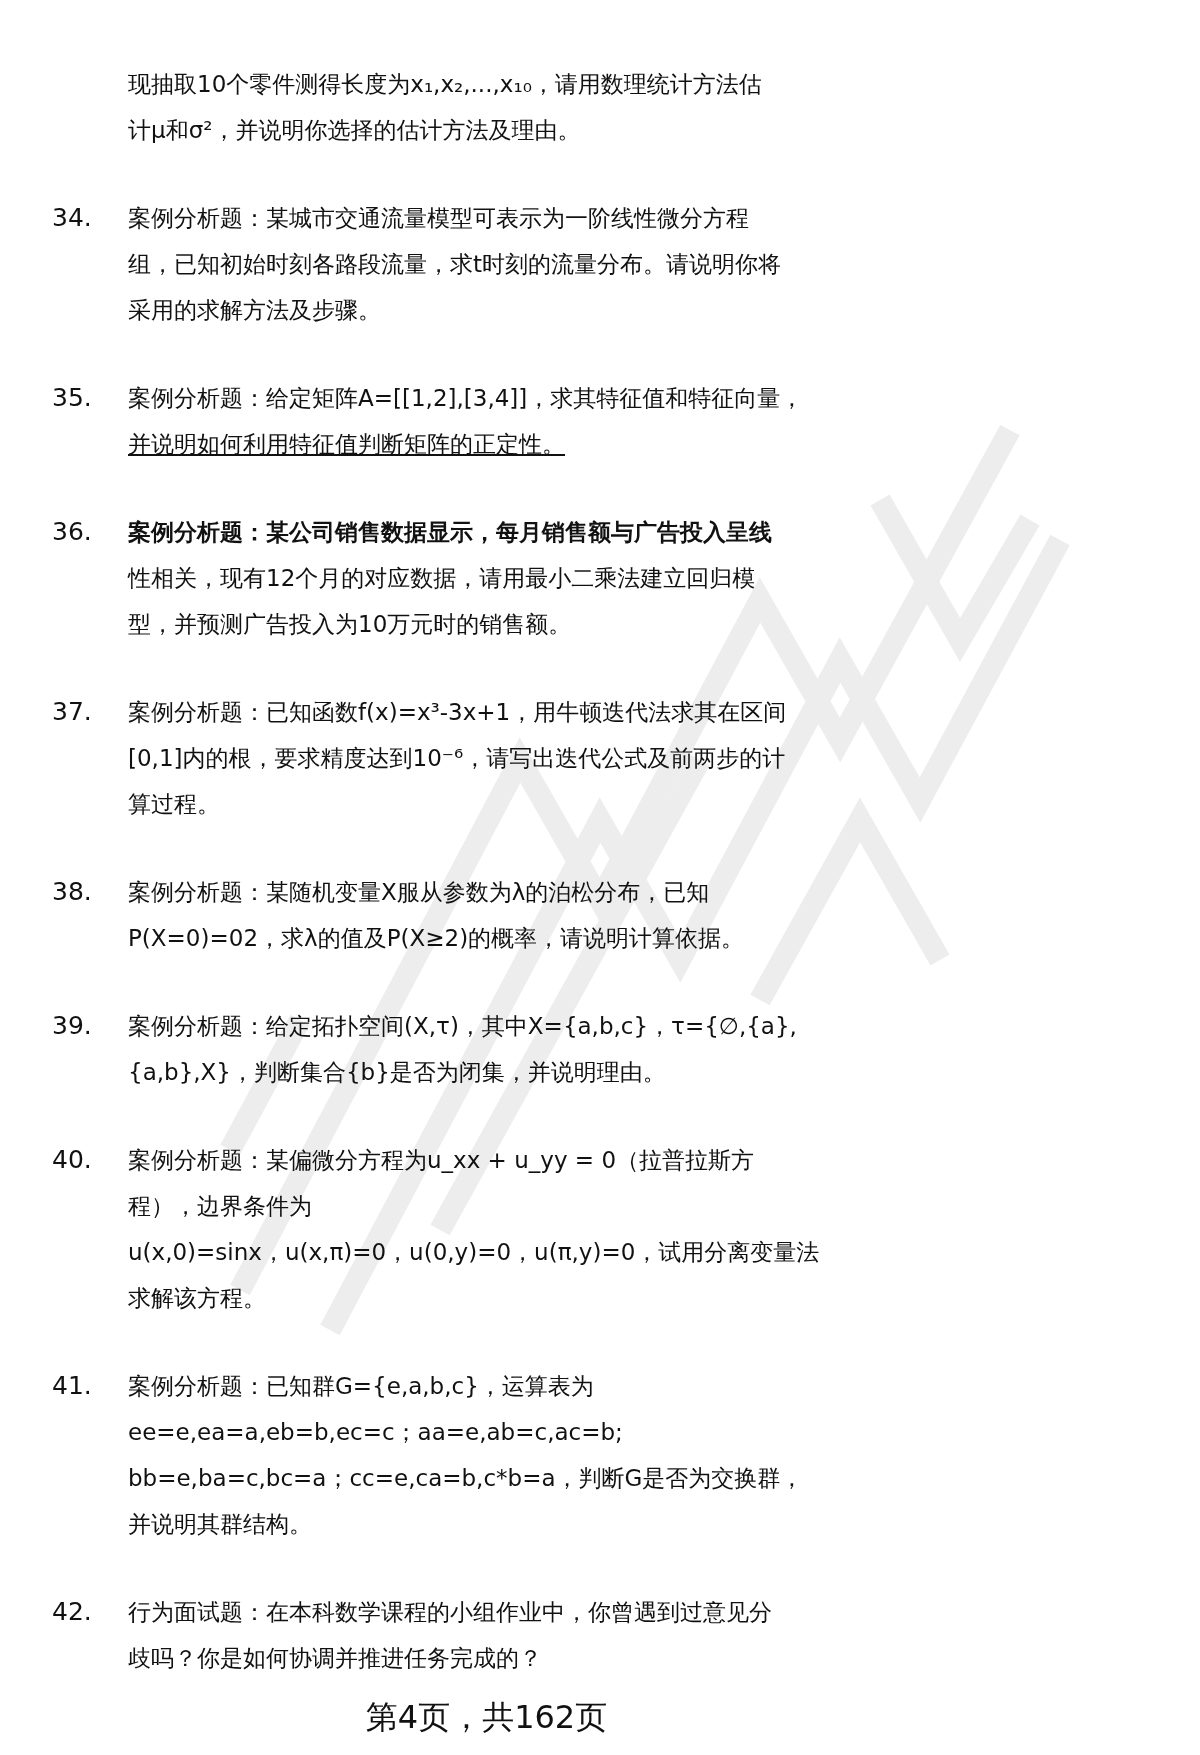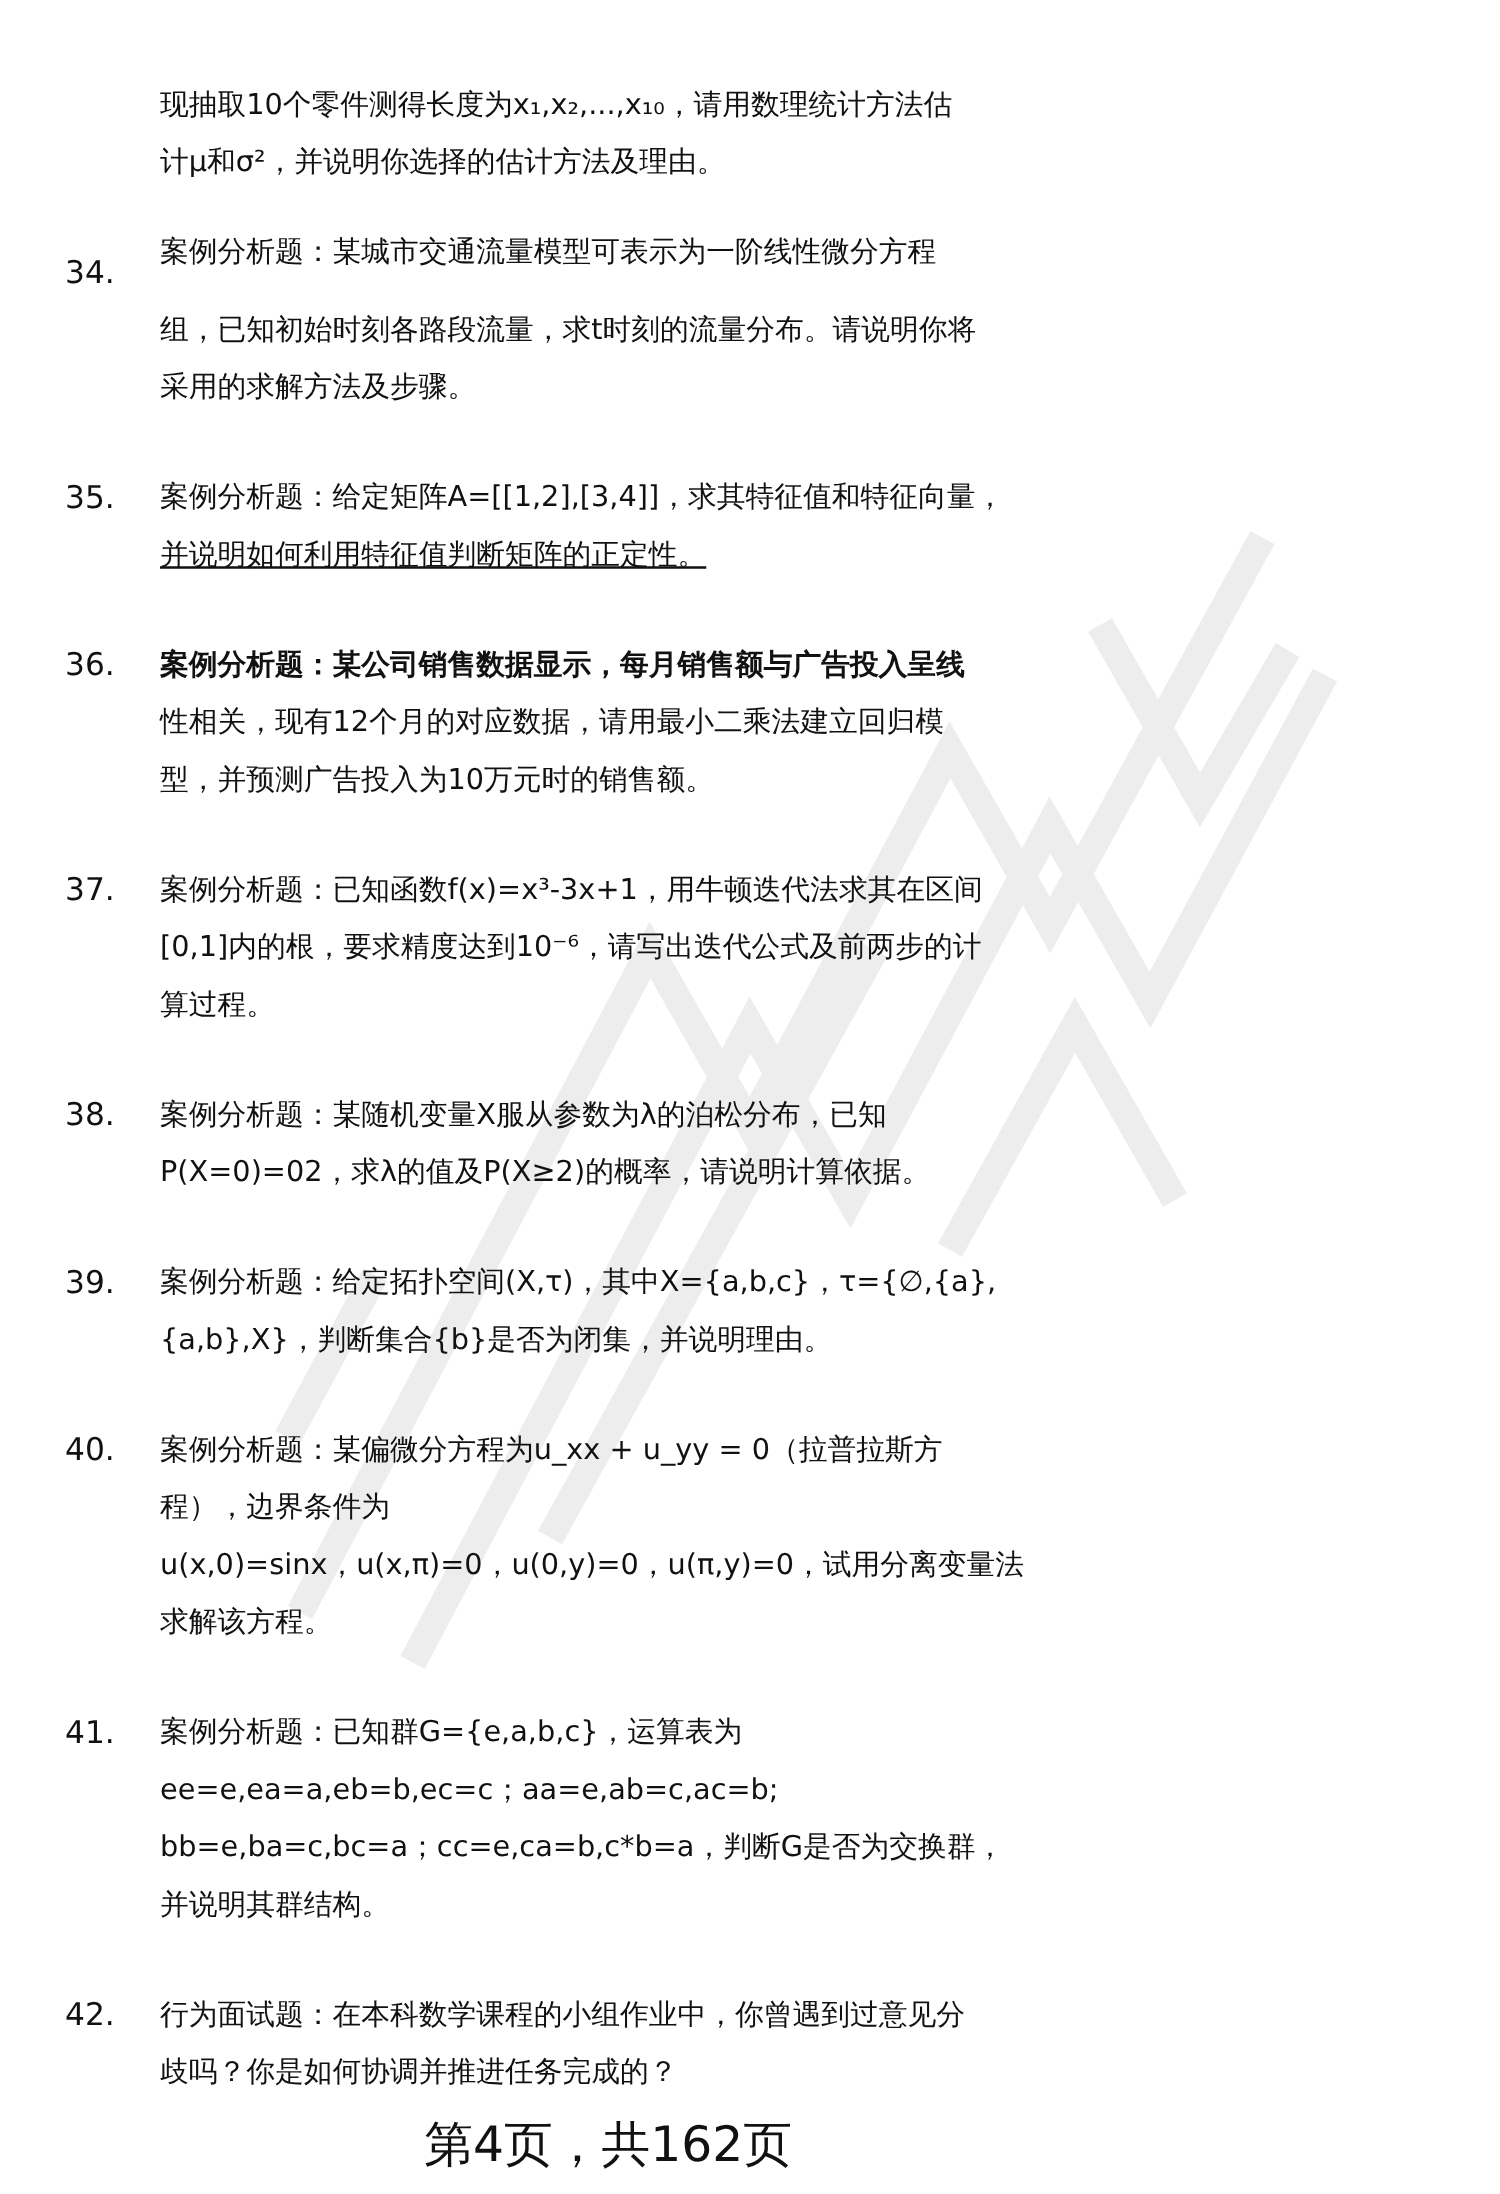--- a/index.html
+++ b/index.html
@@ -40,21 +40,21 @@
     font-size: 25px;
     line-height: 44px;
     white-space: nowrap;
     left: 52px;
   }
   .footer {
     position: absolute;
     left: 0;
     width: 1003px;
     text-align: center;
-    font-size: 39px;
+    font-size: 32px;
     line-height: 36px;
     top: 1699px;
   }
   .footer span { margin-left: -30px; }
 </style>
 </head>
 <body>
 
 <svg class="watermark" viewBox="0 0 1200 1755" xmlns="http://www.w3.org/2000/svg">
   <g fill="none" stroke="#ededed" stroke-width="22" stroke-linejoin="miter">
@@ -67,21 +67,21 @@
   </g>
 </svg>
 
 <div class="page">
 
   <div class="line" style="left:128px; top:62px;">现抽取10个零件测得长度为x₁,x₂,...,x₁₀，请用数理统计方法估</div>
   <div class="line" style="left:128px; top:108px;">计μ和σ²，并说明你选择的估计方法及理由。</div>
 
   <div>
     <div class="num" style="top:196px;">34.</div>
-    <div class="line" style="left:128px; top:180px;">案例分析题：某城市交通流量模型可表示为一阶线性微分方程</div>
+    <div class="line" style="left:128px; top:196px;">案例分析题：某城市交通流量模型可表示为一阶线性微分方程</div>
     <div class="line" style="left:128px; top:242px;">组，已知初始时刻各路段流量，求t时刻的流量分布。请说明你将</div>
     <div class="line" style="left:128px; top:288px;">采用的求解方法及步骤。</div>
   </div>
 
   <div>
     <div class="num" style="top:376px;">35.</div>
     <div class="line" style="left:128px; top:376px;">案例分析题：给定矩阵A=[[1,2],[3,4]]，求其特征值和特征向量，</div>
     <div class="line" style="left:128px; top:422px;text-decoration:underline;">并说明如何利用特征值判断矩阵的正定性。</div>
   </div>
 

